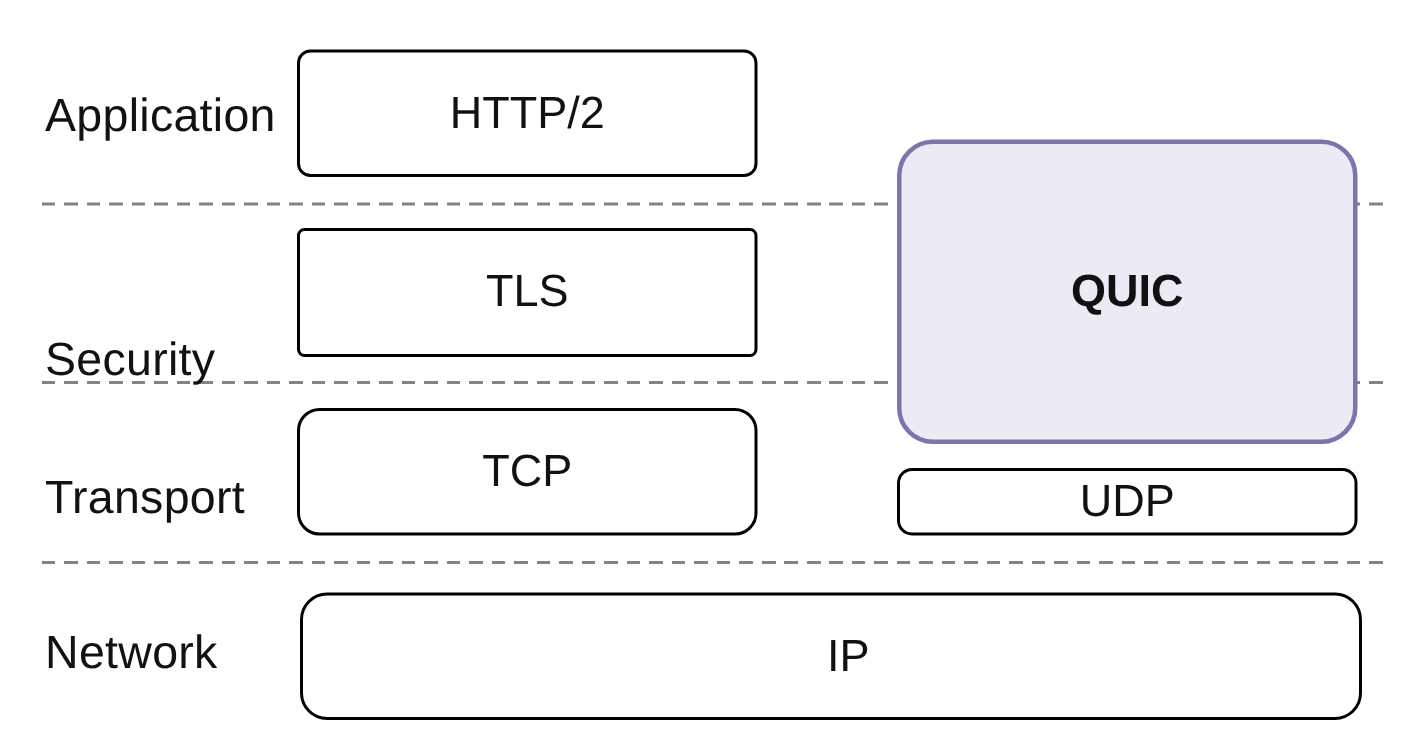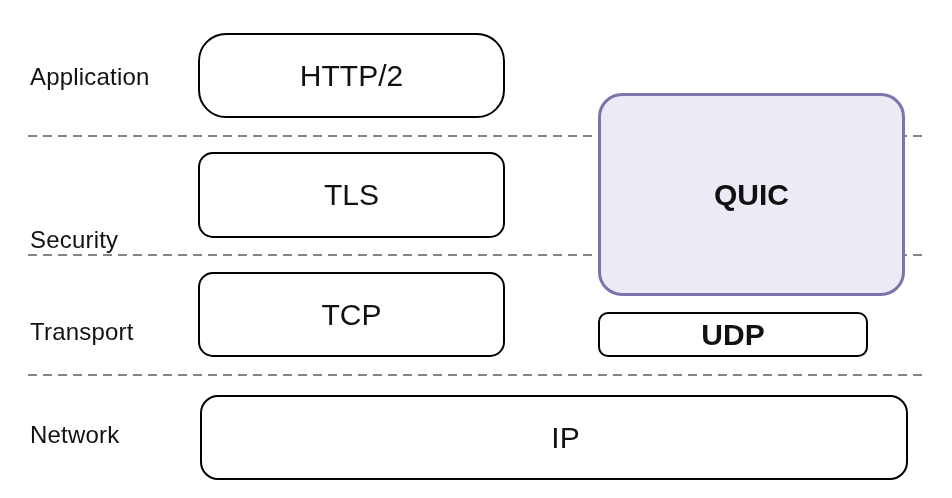--- a/index.html
+++ b/index.html
@@ -17,21 +17,21 @@
     overflow: hidden;
   }
 
   
   .layer-label {
     position: absolute;
     left: 30px;
     height: 40px;
     display: flex;
     align-items: center;
-    font-size: 24px;
+    font-size: 31px;
     letter-spacing: 0.2px;
     color: #121212;
     white-space: nowrap;
     z-index: 3;
   }
   .layer-label.application { top: 57px; }
   .layer-label.security    { top: 176px; margin-top: 44px; }
   .layer-label.transport   { top: 312px; }
   .layer-label.network     { top: 415px; }
 
@@ -58,26 +58,26 @@
     border: 2px solid #000000;
     display: flex;
     align-items: center;
     justify-content: center;
     font-size: 30px;
     color: #111111;
     z-index: 2;
     white-space: nowrap;
   }
 
-  .pbox.http2 { left: 198px; top: 33px;  width: 307px; height: 85px; border-radius: 28px; }
-  .pbox.tls   { left: 198px; top: 152px; width: 307px; height: 86px; border-radius: 15px; }
+  .pbox.http2 { left: 198px; top: 33px;  width: 307px; height: 85px; border-radius: 9px; }
+  .pbox.tls   { left: 198px; top: 152px; width: 307px; height: 86px; border-radius: 5px; }
   .pbox.tcp   { left: 198px; top: 272px; width: 307px; height: 85px; border-radius: 15px; }
 
   .pbox.shim  { left: 598px; top: 33px;  width: 307px; height: 46px; border-radius: 10px; }
-  .pbox.udp   { left: 598px; top: 312px; width: 270px; height: 45px; border-radius: 10px; font-weight: bold; }
+  .pbox.udp   { left: 598px; top: 312px; width: 307px; height: 45px; border-radius: 10px; }
 
   .pbox.quic {
     left: 598px; top: 93px; width: 307px; height: 203px;
     border-radius: 24px;
     background: #eceaf4;
     border: 3px solid #7d74ab;
     font-weight: bold;
     z-index: 2;
   }
 

